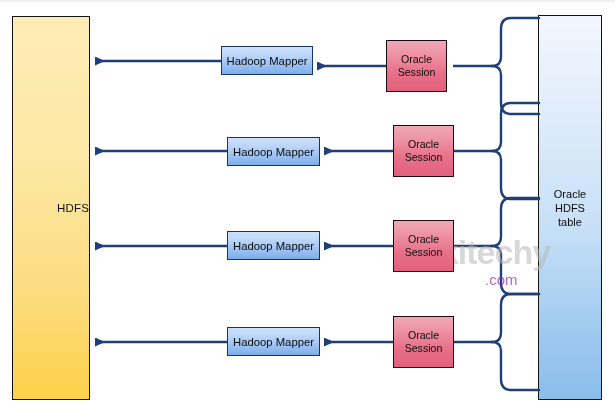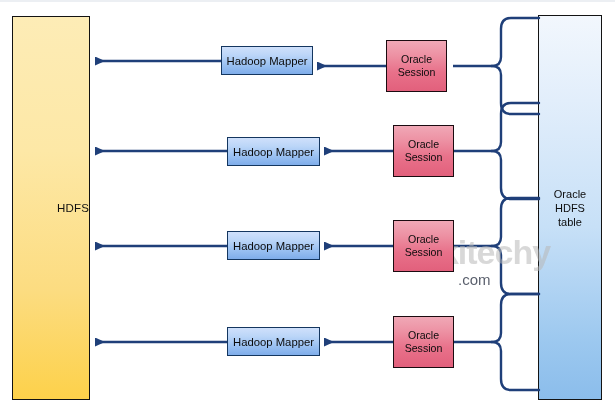--- a/index.html
+++ b/index.html
@@ -40,22 +40,22 @@
 
   
   svg.layer{position:absolute;left:0;top:0;width:615px;height:412px;
             pointer-events:none;overflow:visible;}
 
   
   .wm{position:absolute;left:406px;top:234px;pointer-events:none;
       font-size:34px;font-weight:bold;letter-spacing:-1px;line-height:32px;}
   .wm .w1{color:#c26a7a;opacity:.55;}
   .wm .w2{color:#b9b9b9;opacity:.55;}
-  .wm .dot{position:absolute;left:52px;top:28px;font-size:15px;
-           font-weight:normal;color:#0f172a;opacity:.7;letter-spacing:0px;}
+  .wm .dot{position:absolute;left:79px;top:28px;font-size:15px;
+           font-weight:normal;color:#a21caf;opacity:.7;letter-spacing:0px;}
 </style>
 </head>
 <body>
 
 <div id="canvas">
 
   <div class="hdfs">
     <span>HDFS</span>
   </div>
 

